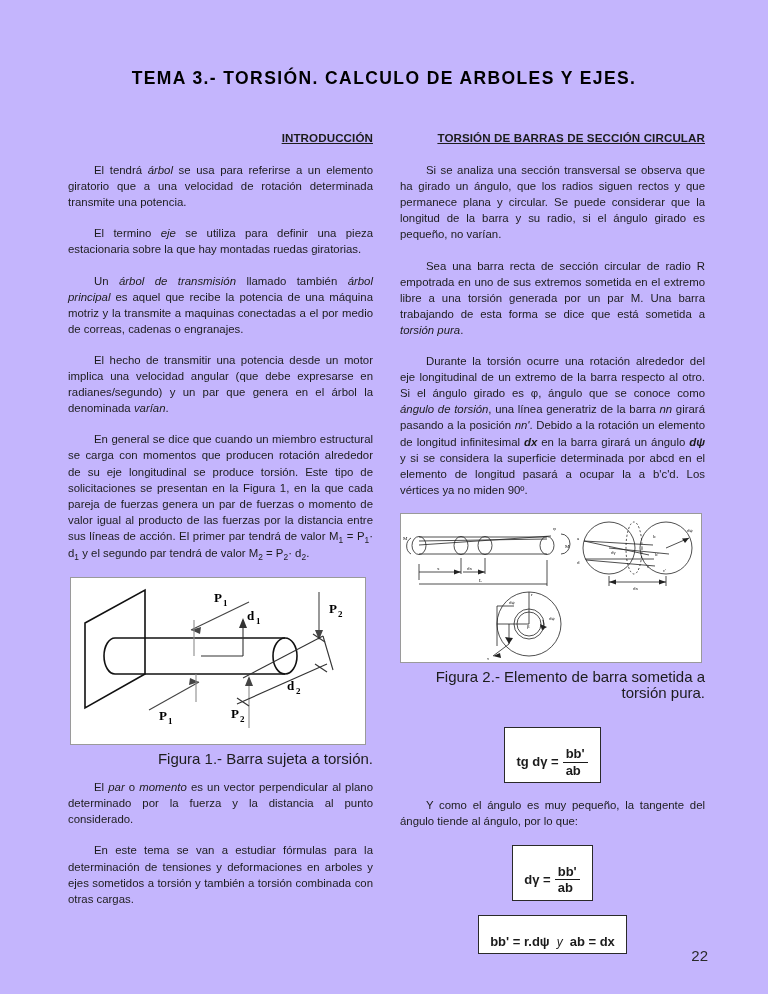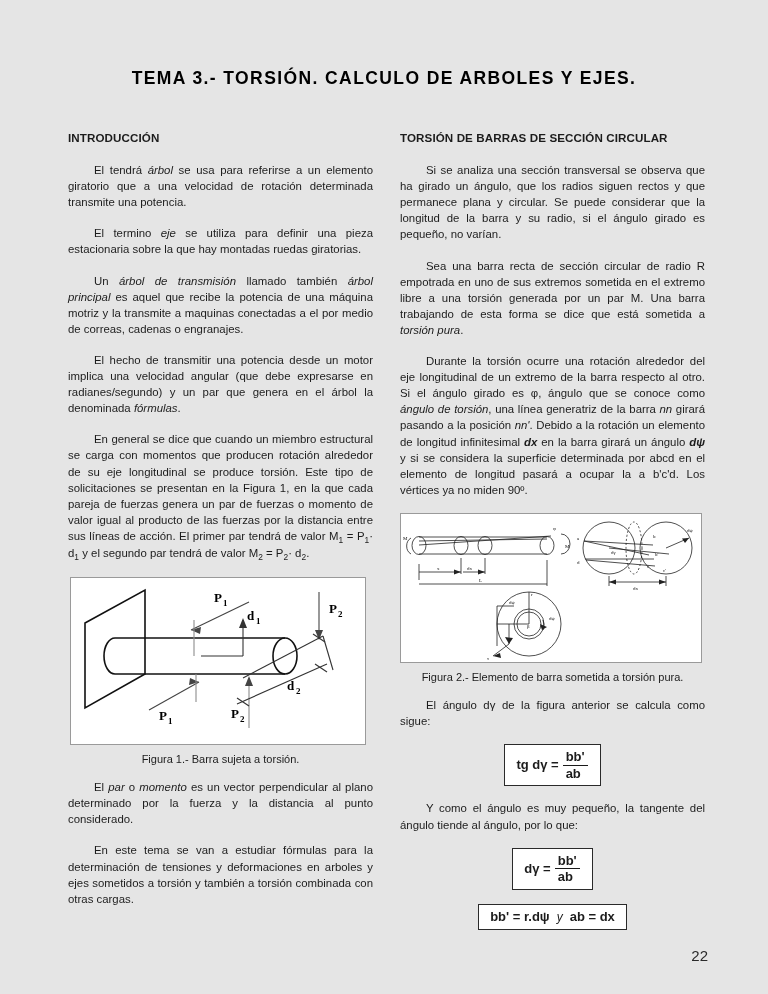--- a/index.html
+++ b/index.html
@@ -13,21 +13,21 @@
     position: relative;
     font-family: "Liberation Sans", sans-serif;
     color: #1a1a1a;
     overflow: hidden;
   }
   .page {
     position: absolute;
     left: 0; top: 0;
     width: 768px;
     height: 994px;
-    background: #e5e5e5;
+    background: #c4b5fd;
   }
   .title {
     position: absolute;
     left: 0;
     top: 68px;
     width: 768px;
     text-align: center;
     font-size: 17.5px;
     font-weight: bold;
     letter-spacing: 1.4px;
@@ -42,22 +42,23 @@
     text-align: justify;
     color: #1c1c1c;
   }
   .col-left  { left: 68px; }
   .col-right { left: 400px; }
 
   .sec-head {
     font-weight: bold;
     font-size: 11.6px;
     margin: 0 0 16px 0;
-    text-align: left;
+    text-align: right;
     letter-spacing: 0.1px;
+    text-decoration: underline;
   }
   p.para {
     margin: 0 0 15px 0;
     text-indent: 26px;
   }
   p.para.noindent { text-indent: 0; }
   i, .it { font-style: italic; }
   .bi { font-style: italic; font-weight: bold; }
   sub {
     font-size: 8.4px;
@@ -67,40 +68,40 @@
   }
 
   
   .fig-box {
     box-sizing: border-box;
     border: 1.2px solid #9a9a9a;
     background: #fff;
     position: relative;
   }
   .fig-cap {
-    text-align: center;
-    font-size: 11px;
+    text-align: right;
+    font-size: 15px;
     margin-top: 6px;
     text-indent: 0;
     color: #1c1c1c;
   }
   #figure1-box { width: 296px; height: 168px; margin: 6px 0 0 2px; }
   #figure2-box { width: 302px; height: 150px; margin: 4px 0 0 0; }
 
   
   .formula-wrap {
     text-align: center;
     margin: 14px 0 14px 0;
     text-indent: 0;
   }
   .formula {
     display: inline-block;
     box-sizing: border-box;
     border: 1.3px solid #2a2a2a;
-    padding: 5px 11px 5px 11px;
+    padding: 19px 11px 5px 11px;
     background: #fff;
     font-size: 13px;
     font-weight: bold;
     line-height: 1.05;
     white-space: nowrap;
   }
   .frac {
     display: inline-block;
     vertical-align: middle;
     text-align: left;
@@ -128,21 +129,21 @@
   <div class="title">TEMA 3.- TORSIÓN. CALCULO DE ARBOLES Y EJES.</div>
 
   <div class="col col-left">
 
     <div class="sec-head">INTRODUCCIÓN</div>
 
     <div id="lc-top">
         <p class="para"><span>El tendrá </span><i>árbol</i><span> se usa para referirse a un elemento giratorio que a una velocidad de rotación determinada transmite una potencia.</span></p>
         <p class="para"><span>El termino  </span><i>eje</i><span> se utiliza para definir una pieza estacionaria sobre la que hay montadas ruedas giratorias.</span></p>
         <p class="para"><span>Un </span><i>árbol de transmisión</i><span> llamado también </span><i>árbol principal</i><span> es aquel que recibe la potencia de una máquina motriz y la transmite a maquinas conectadas a el por medio de correas, cadenas o engranajes.</span></p>
-        <p class="para"><span>El hecho de  transmitir una potencia desde un motor implica una velocidad angular (que debe expresarse en radianes/segundo) y un par que genera en el árbol la denominada </span><i>fórmulas</i><span>.</span></p>
+        <p class="para"><span>El hecho de  transmitir una potencia desde un motor implica una velocidad angular (que debe expresarse en radianes/segundo) y un par que genera en el árbol la denominada </span><i>varían</i><span>.</span></p>
         <p class="para"><span>En general se dice que cuando un miembro estructural se carga con momentos que producen rotación alrededor de su eje longitudinal se produce torsión. Este tipo de solicitaciones se presentan en la Figura 1, en la que cada pareja de fuerzas genera un par de fuerzas o momento de valor igual al producto de las fuerzas por la distancia entre sus líneas de acción. El primer par tendrá de valor M</span><sub>1</sub><span> = P</span><sub>1</sub><span>· d</span><sub>1</sub><span> y el segundo par tendrá de valor M</span><sub>2</sub><span> = P</span><sub>2</sub><span>· d</span><sub>2</sub><span>.</span></p>
       </div>
 
     <div class="fig-box" id="figure1-box">
       <svg width="294" height="166" viewBox="0 0 294 166">
 
         <polygon points="14,45 74,12 74,96 14,130" fill="none" stroke="#111" stroke-width="1.6"></polygon>
 
         <line x1="44" y1="60" x2="214" y2="60" stroke="#111" stroke-width="1.6"></line>
         <line x1="44" y1="96" x2="214" y2="96" stroke="#111" stroke-width="1.6"></line>
@@ -288,21 +289,20 @@
         <text x="108" y="90" font-size="5" fill="#111" font-family="Liberation Serif, serif">dψ</text>
         <text x="148" y="106" font-size="5" fill="#111" font-family="Liberation Serif, serif">dψ</text>
         <text x="126" y="114" font-size="5" fill="#111" font-family="Liberation Serif, serif">β</text>
         <text x="86" y="146" font-size="5" fill="#111" font-family="Liberation Serif, serif">τ</text>
       </svg>
     </div>
     <div class="fig-cap">Figura 2.- Elemento de barra sometida a torsión pura.</div>
 
     <div style="height:12px"></div>
     <div id="rc-bottom">
-        <p class="para"><span>El ángulo d</span><span>γ</span><span> de la figura anterior se calcula como sigue:</span></p>
         <div class="formula-wrap"><div class="formula"><span class="lhs">tg dγ =</span><span class="frac"><span class="num">bb'</span><span class="den">ab</span></span></div></div>
         <p class="para"><span>Y como el ángulo es muy pequeño, la tangente del ángulo tiende al ángulo, por lo que:</span></p>
         <div class="formula-wrap"><div class="formula"><span class="lhs">dγ =</span><span class="frac"><span class="num">bb'</span><span class="den">ab</span></span></div></div>
         <div class="formula-wrap"><div class="formula"><span>bb' = r.dψ</span><span class="f-ital">y</span><span>ab = dx</span></div></div>
       </div>
   </div>
 
   <div class="pagenum">22</div>
 </div>
 

